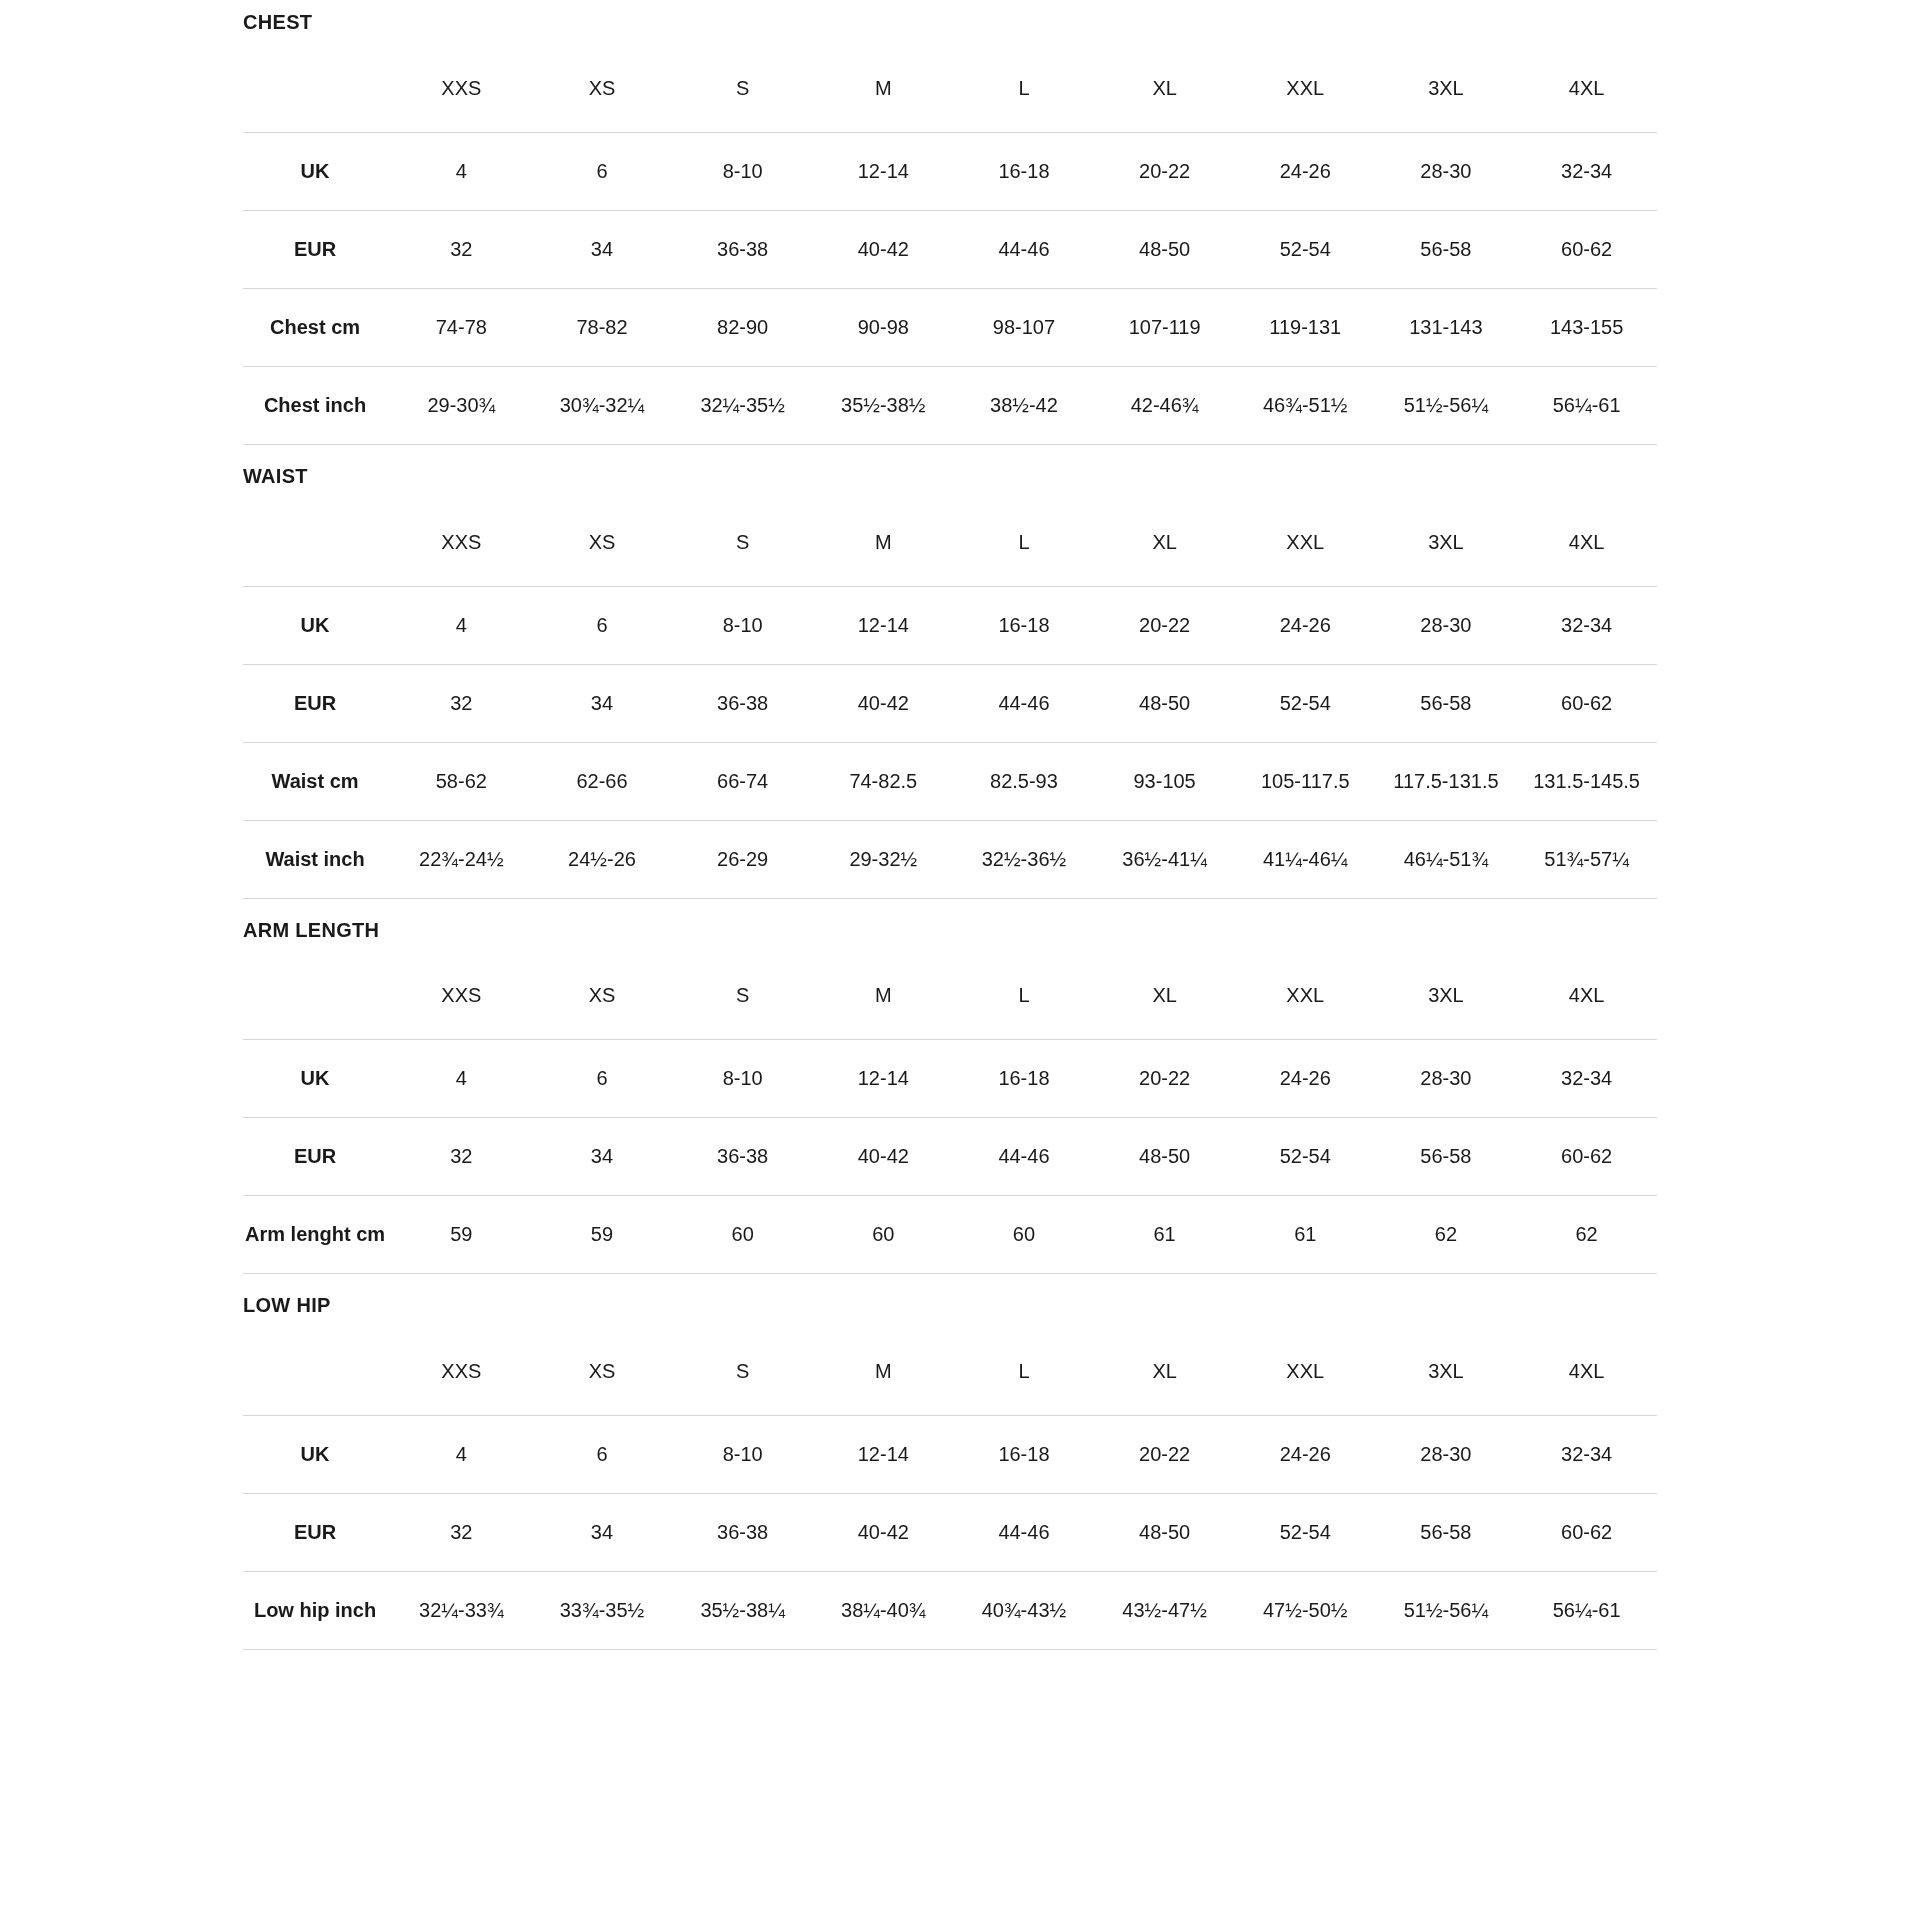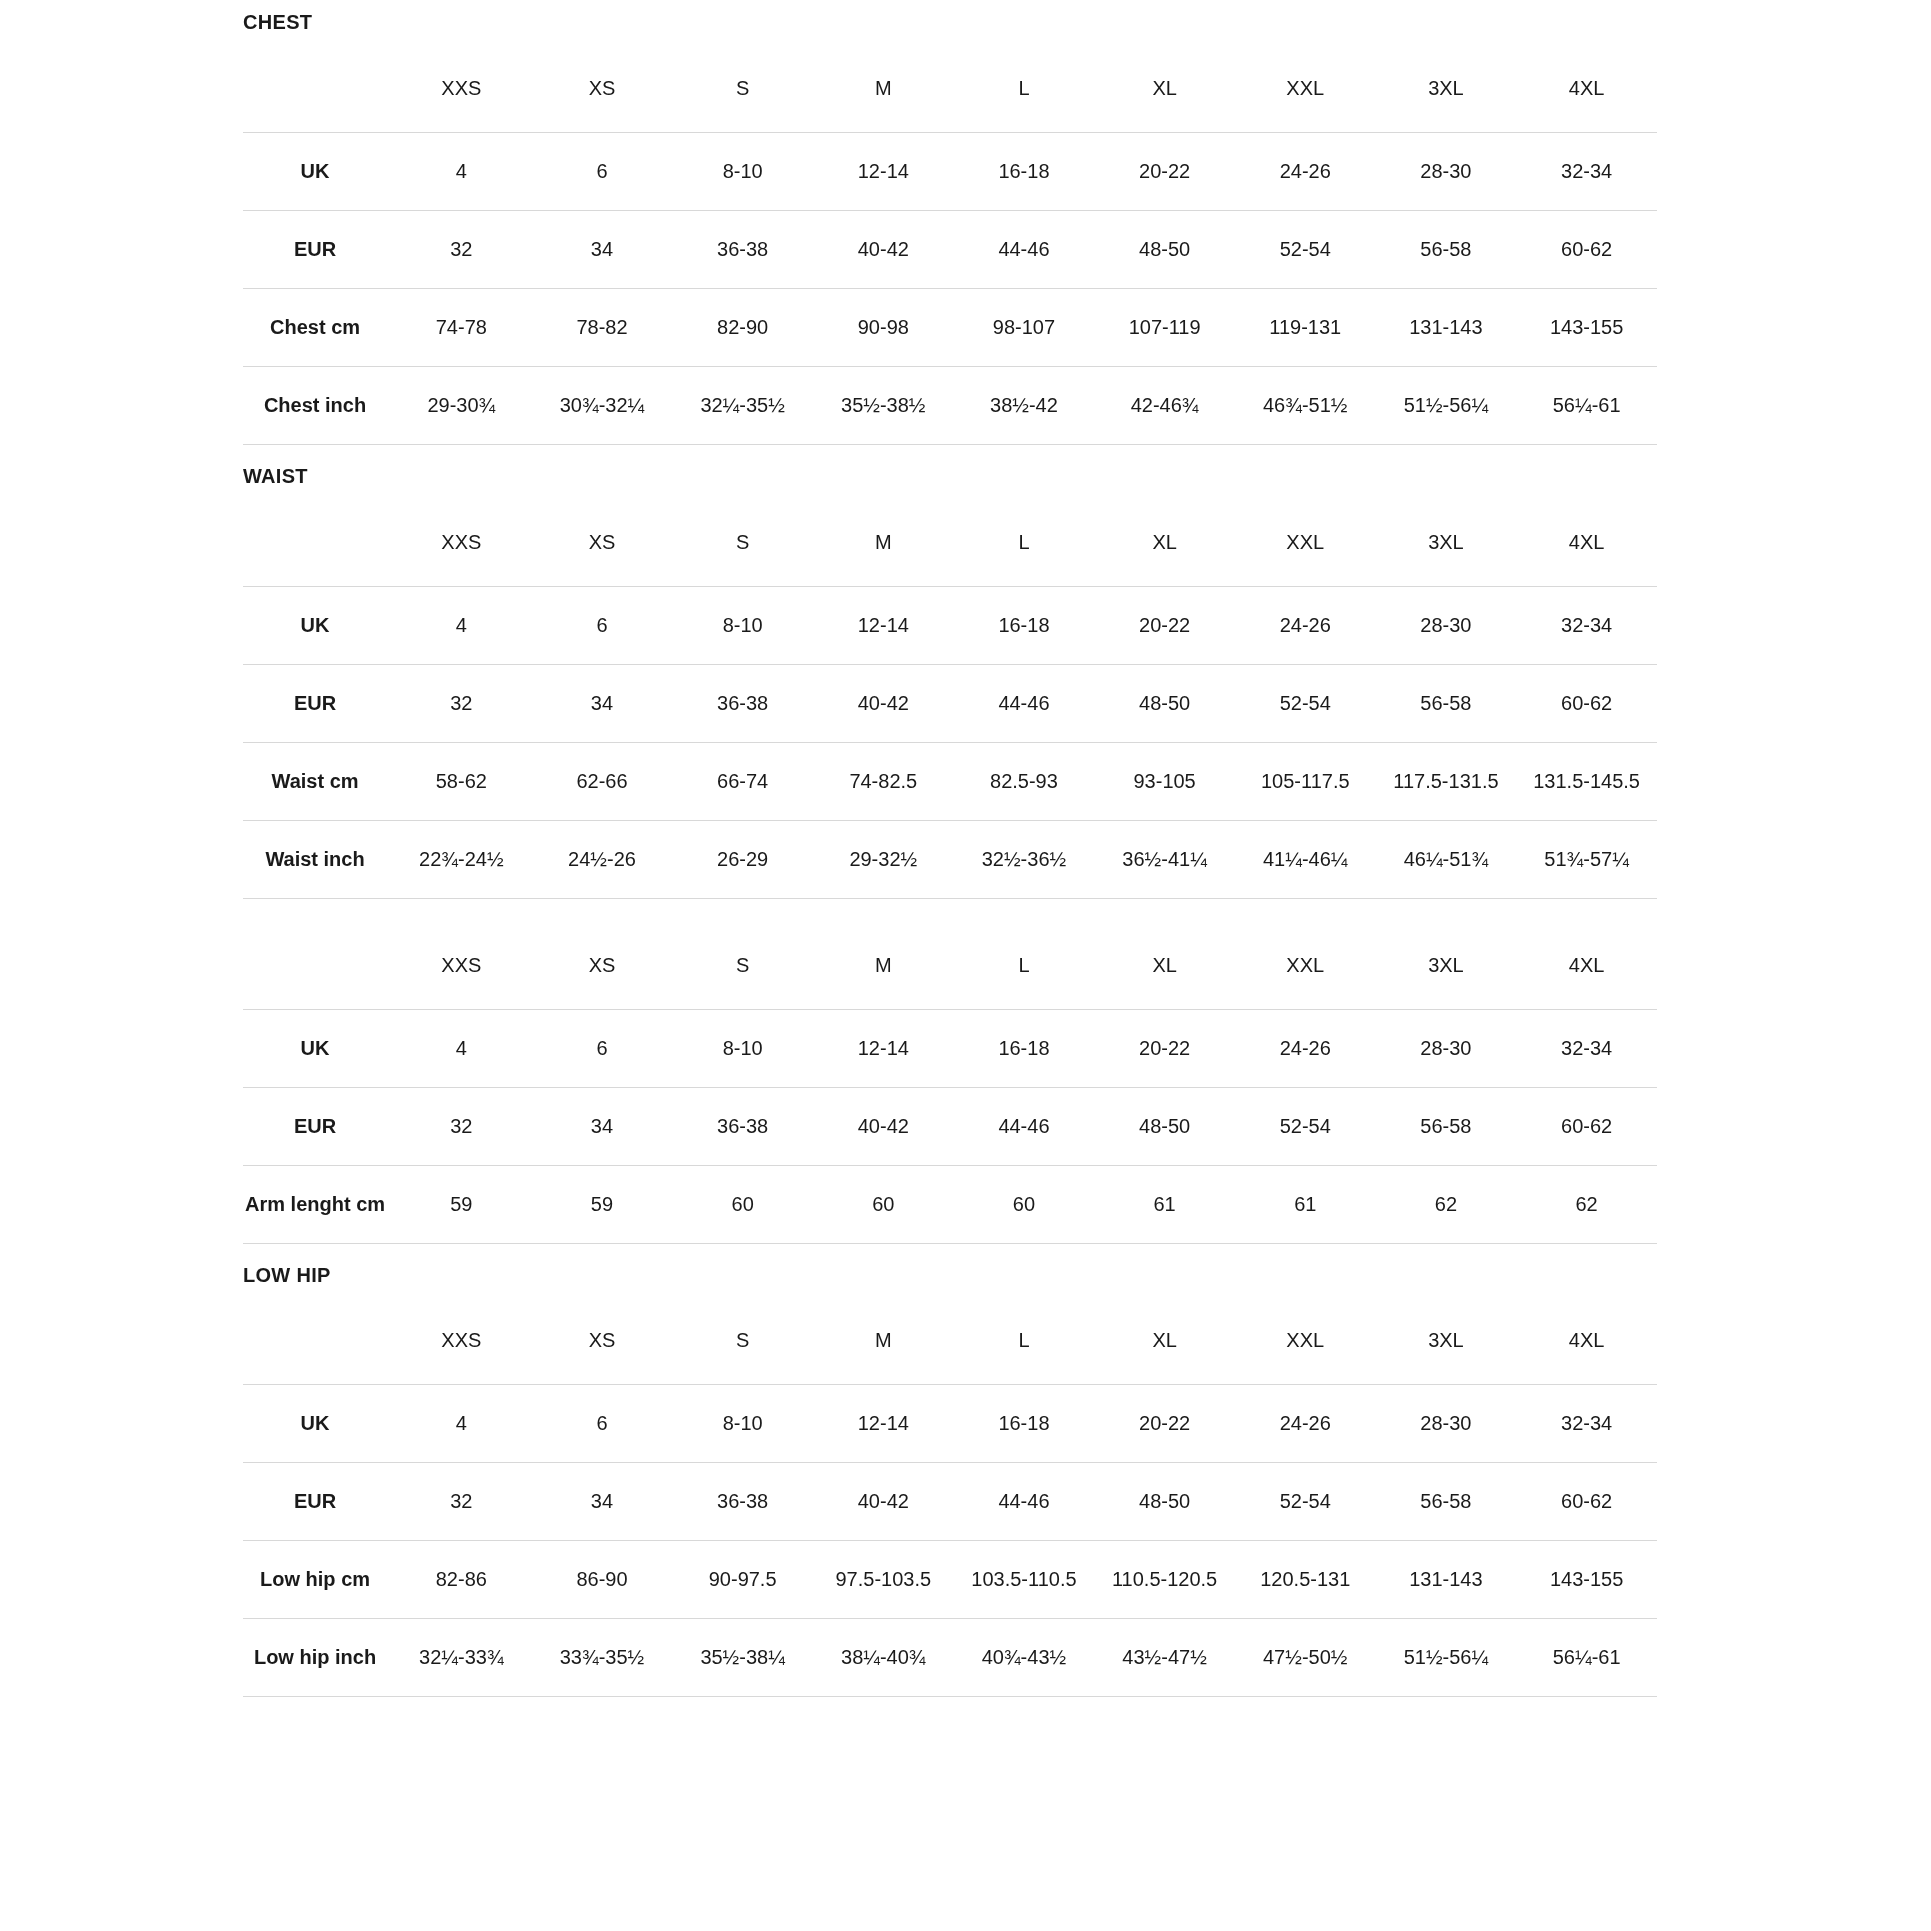--- a/index.html
+++ b/index.html
@@ -222,20 +222,21 @@
               <td>32½-36½</td>
               <td>36½-41¼</td>
               <td>41¼-46¼</td>
               <td>46¼-51¾</td>
               <td>51¾-57¼</td>
             </tr>
           </tbody>
         </table>
       </section>
       <section class="size-section">
+        <h2 class="section-title">ARM LENGTH</h2>
         <table class="size-table">
           <colgroup>
             <col style="width: 148px;">
             <col>
             <col>
             <col>
             <col>
             <col>
             <col>
             <col>
@@ -344,32 +345,20 @@
               <td>34</td>
               <td>36-38</td>
               <td>40-42</td>
               <td>44-46</td>
               <td>48-50</td>
               <td>52-54</td>
               <td>56-58</td>
               <td>60-62</td>
             </tr>
             <tr>
-              <th class="label-cell">Low hip cm</th>
-              <td>82-86</td>
-              <td>86-90</td>
-              <td>90-97.5</td>
-              <td>97.5-103.5</td>
-              <td>103.5-110.5</td>
-              <td>110.5-120.5</td>
-              <td>120.5-131</td>
-              <td>131-143</td>
-              <td>143-155</td>
-            </tr>
-            <tr>
               <th class="label-cell">Low hip inch</th>
               <td>32¼-33¾</td>
               <td>33¾-35½</td>
               <td>35½-38¼</td>
               <td>38¼-40¾</td>
               <td>40¾-43½</td>
               <td>43½-47½</td>
               <td>47½-50½</td>
               <td>51½-56¼</td>
               <td>56¼-61</td>

